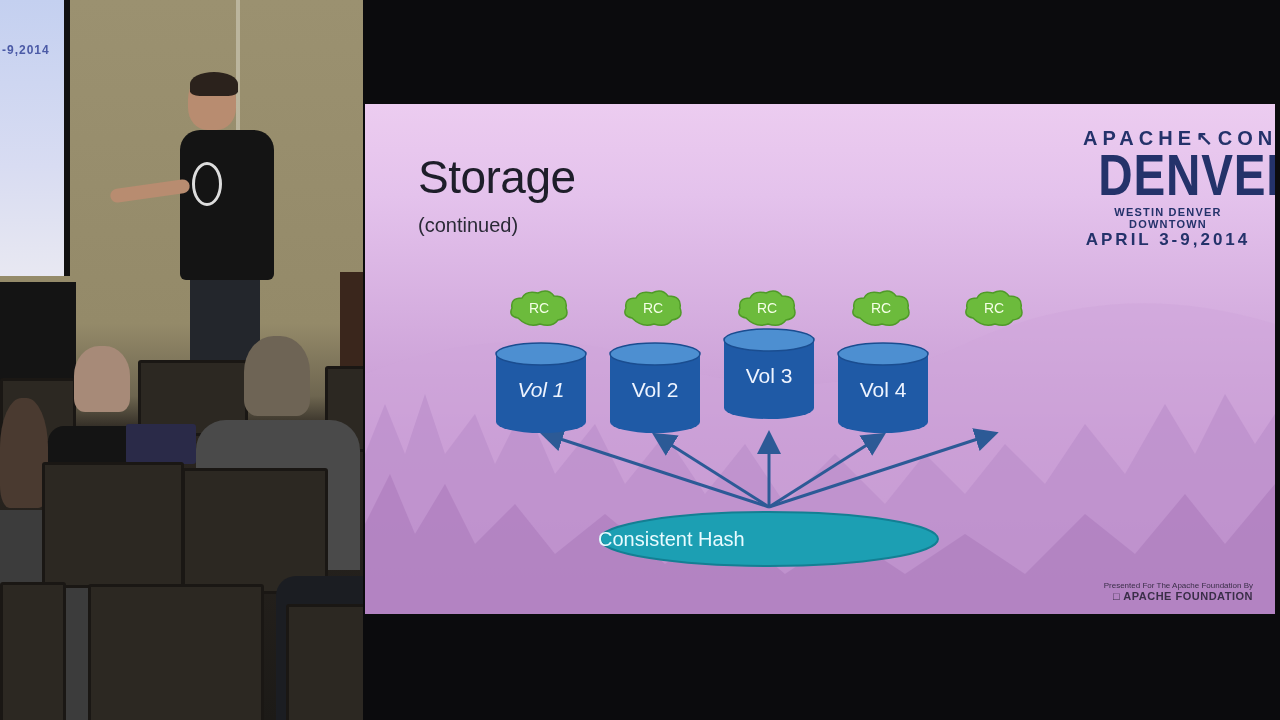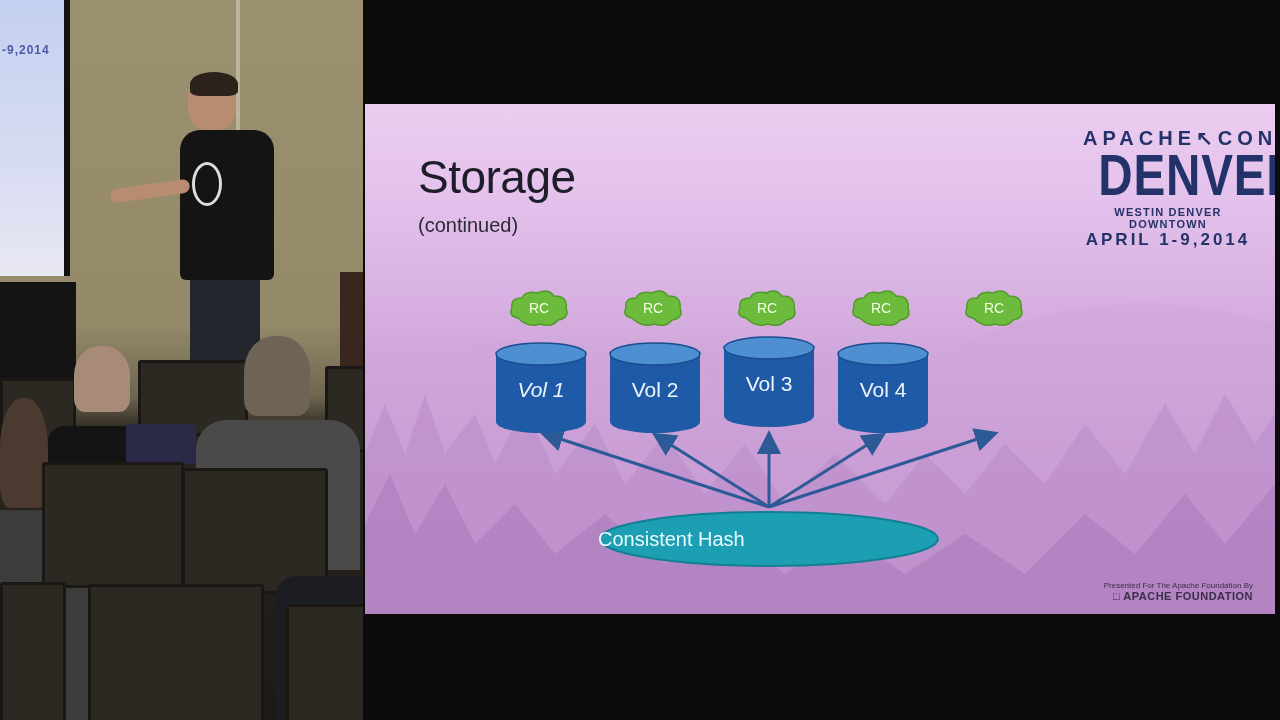--- a/index.html
+++ b/index.html
@@ -82,21 +82,21 @@
     <path d="M0 270 L25 220 L50 280 L80 230 L110 290 L150 250 L190 300 L240 260 L300 310 L360 270 L420 320 L480 280 L540 320 L600 280 L660 320 L720 260 L770 300 L820 240 L860 290 L910 230 L910 360 L0 360Z" fill="#a978ba" opacity=".55"></path>
   </svg>
 
   <div class="slide-title">Storage</div>
   <div class="slide-subtitle">(continued)</div>
 
   <div class="logo">
     <div class="logo-top">APACHE↖CON</div>
     <div class="logo-city">DENVER</div>
     <div class="logo-venue">WESTIN DENVER DOWNTOWN</div>
-    <div class="logo-date">APRIL 1-9,2014</div>
+    <div class="logo-date">APRIL 3-9,2014</div>
   </div>
 
   <svg class="arrows" viewBox="0 0 910 510">
     <defs>
       <marker id="ah" markerWidth="8" markerHeight="8" refX="6" refY="4" orient="auto">
         <path d="M0 0 L8 4 L0 8Z" fill="#2c5a96"></path>
       </marker>
     </defs>
     <g stroke="#2c5a96" stroke-width="3" fill="none" marker-end="url(#ah)">
       <line x1="404" y1="403" x2="180" y2="330"></line>
@@ -134,21 +134,21 @@
       </svg>
     <div class="cyl-label">Vol 2</div>
   </div>
 
   <div class="cloud" style="left:371px;top:184px;">
     <svg width="62" height="40" viewBox="0 0 62 40">
         <path d="M10 30 Q0 28 4 20 Q2 10 14 10 Q18 2 30 5 Q40 0 46 8 Q60 8 58 20 Q62 30 50 32 Q44 40 32 36 Q20 40 10 30Z" fill="#6cbb3c" stroke="#4f9a28" stroke-width="1.5"></path>
       </svg>
     <div class="cloud-label">RC</div>
   </div>
-  <div class="cyl" style="left:358px;top:232px;">
+  <div class="cyl" style="left:358px;top:224px;">
     <svg width="92" height="92" viewBox="0 0 92 92">
         <path d="M1 12 L1 80 A45 11 0 0 0 91 80 L91 12Z" fill="#1f5aa6"></path>
         <ellipse cx="46" cy="12" rx="45" ry="11" fill="#4d8fd1" stroke="#1a4d90" stroke-width="1.5"></ellipse>
       </svg>
     <div class="cyl-label">Vol 3</div>
   </div>
 
   <div class="cloud" style="left:485px;top:184px;">
     <svg width="62" height="40" viewBox="0 0 62 40">
         <path d="M10 30 Q0 28 4 20 Q2 10 14 10 Q18 2 30 5 Q40 0 46 8 Q60 8 58 20 Q62 30 50 32 Q44 40 32 36 Q20 40 10 30Z" fill="#6cbb3c" stroke="#4f9a28" stroke-width="1.5"></path>

